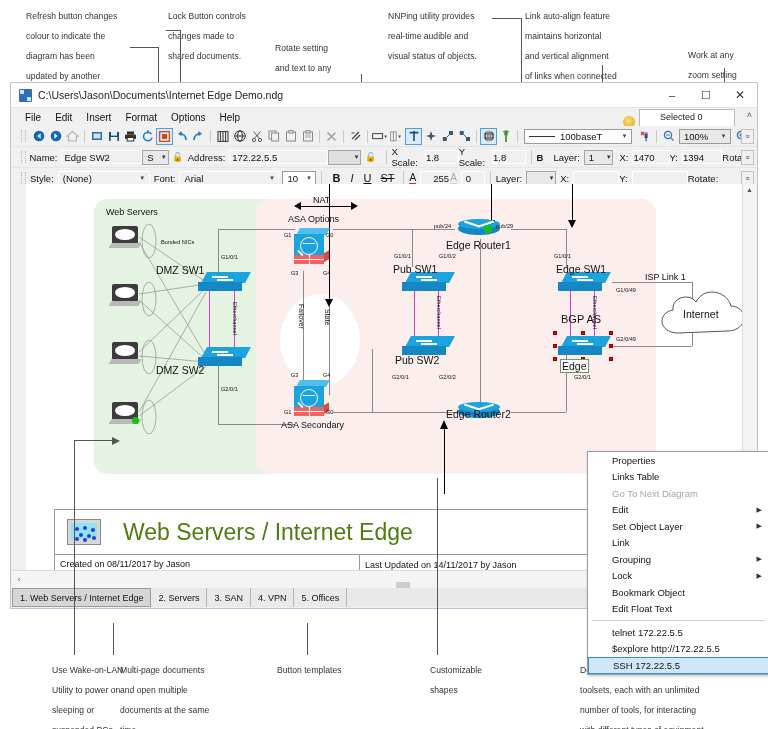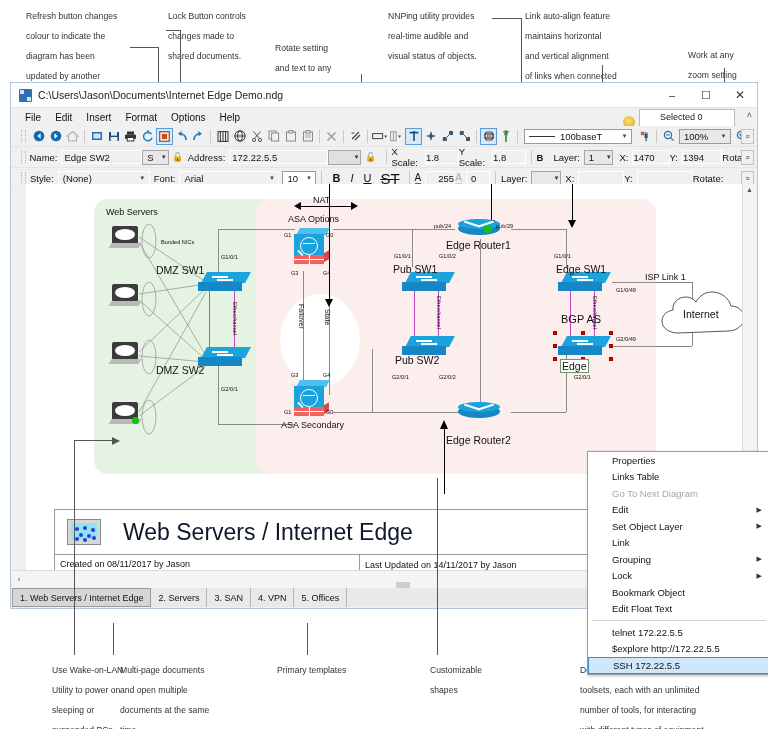--- a/index.html
+++ b/index.html
@@ -141,21 +141,21 @@
 
   
   .selwrap{position:absolute;}
   .hnd{position:absolute;width:4px;height:4px;background:#e00000;border:1px solid #900;box-sizing:border-box;}
 
   .greendot{position:absolute;width:8px;height:8px;border-radius:50%;background:#15c015;}
 
   
   .tblock{position:absolute;border:1px solid #9a9a9a;background:#fff;box-sizing:border-box;}
   .tb-row{border-bottom:1px solid #9a9a9a;box-sizing:border-box;display:flex;align-items:center;}
-  .tb-title{font-size:23px;color:#0f172a;font-family:"Liberation Sans",sans-serif;}
+  .tb-title{font-size:23px;color:#4d7c0f;font-family:"Liberation Sans",sans-serif;}
   .tb-small{font-size:9px;color:#111;padding-left:5px;}
   .tb-logo{width:34px;height:26px;margin-left:12px;background:#d7d7d7;border:1px solid #8a8a8a;
            position:relative;box-sizing:border-box;}
   .tb-logo .scr2{position:absolute;left:3px;top:3px;right:3px;bottom:5px;background:#8fe3f2;}
   .tb-logo .dot{position:absolute;width:4px;height:4px;border-radius:50%;background:#2b3bd6;}
 
   
   .hsb{position:absolute;left:1px;right:1px;bottom:20px;height:17px;background:#f4f4f4;
        border-top:1px solid #dcdcdc;display:flex;align-items:center;}
   .hsb .ar{width:14px;text-align:center;font-size:8px;color:#555;}
@@ -495,21 +495,21 @@
         <span class="ar">▾</span>
     </div>
     <div class="combo" style="width:34px;margin-left:3px;">
       <span class="cv">10</span>
         <span class="ar">▾</span>
     </div>
     <div class="psep"></div>
     <span class="plabel" style="font-weight:bold;font-size:11px;margin:0 5px;">B</span>
     <span class="plabel" style="font-style:italic;font-size:11px;margin:0 5px;">I</span>
     <span class="plabel" style="text-decoration:underline;font-size:11px;margin:0 5px;">U</span>
-    <span class="plabel" style="text-decoration:line-through;font-size:15px;margin:0 4px;">ST</span>
+    <span class="plabel" style="text-decoration:line-through;font-size:11px;margin:0 4px;">ST</span>
     <div class="psep"></div>
     <span class="plabel" style="font-size:10px;border-bottom:2px solid #c0392b;">A</span>
     <div class="pfield" style="width:30px;padding-left:12px;">255</div>
     <span class="plabel" style="font-size:10px;color:#aaa;border-bottom:2px solid #cfcfcf;">A</span>
     <div class="pfield" style="width:24px;padding-left:4px;">0</div>
     <div class="psep"></div>
     <span class="plabel">Layer:</span>
     <div class="pdrop" style="width:30px;">
       <span></span>
         <span class="ar">▾</span>
@@ -739,21 +739,21 @@
 
       <div class="lbl" style="left:367px;top:79px;">Pub SW1</div>
       <div class="lbl" style="left:369px;top:170px;">Pub SW2</div>
       <div class="lbl sm" style="left:368px;top:69px;">G1/0/1</div>
       <div class="lbl sm" style="left:413px;top:69px;">G1/0/2</div>
       <div class="lbl sm" style="left:366px;top:190px;">G2/0/1</div>
       <div class="lbl sm" style="left:413px;top:190px;">G2/0/2</div>
       <div class="lbl sm" style="left:410px;top:112px;writing-mode:vertical-rl;">Etherchannel</div>
 
       <div class="lbl" style="left:420px;top:55px;">Edge Router1</div>
-      <div class="lbl" style="left:420px;top:250px;">Edge Router2</div>
+      <div class="lbl" style="left:420px;top:224px;">Edge Router2</div>
       <div class="lbl sm" style="left:408px;top:39px;">pub/24</div>
       <div class="lbl sm" style="left:470px;top:39px;">pub/29</div>
       <div class="lbl big" style="left:489px;top:129px;">BGP AS</div>
 
       <div class="lbl" style="left:530px;top:79px;">Edge SW1</div>
       <div class="lbl sm" style="left:528px;top:69px;">G1/0/1</div>
       <div class="lbl sm" style="left:590px;top:103px;">G1/0/49</div>
       <div class="lbl sm" style="left:590px;top:152px;">G2/0/49</div>
       <div class="lbl sm" style="left:548px;top:190px;">G2/0/1</div>
       <div class="lbl sm" style="left:566px;top:112px;writing-mode:vertical-rl;">Etherchannel</div>
@@ -868,21 +868,21 @@
 sleeping or
 suspended PCs.</div>
 
 <div class="leader vline" style="left:113px;top:623px;height:32px;"></div>
 <div class="ann" style="left:120px;top:660px;width:100px;">Multi-page documents
 and open multiple
 documents at the same
 time</div>
 
 <div class="leader vline" style="left:307px;top:623px;height:32px;"></div>
-<div class="ann" style="left:277px;top:660px;width:110px;">Primary templates</div>
+<div class="ann" style="left:277px;top:660px;width:110px;">Button templates</div>
 
 <div class="leader vline" style="left:437px;top:478px;height:177px;"></div>
 <div class="ann" style="left:430px;top:660px;width:90px;">Customizable
 shapes</div>
 
 <div class="leader vline" style="left:647px;top:620px;height:35px;"></div>
 <div class="ann" style="left:580px;top:660px;width:182px;">Define an unlimited number of
 toolsets, each with an unlimited
 number of tools, for interacting
 with different types of equipment</div>

